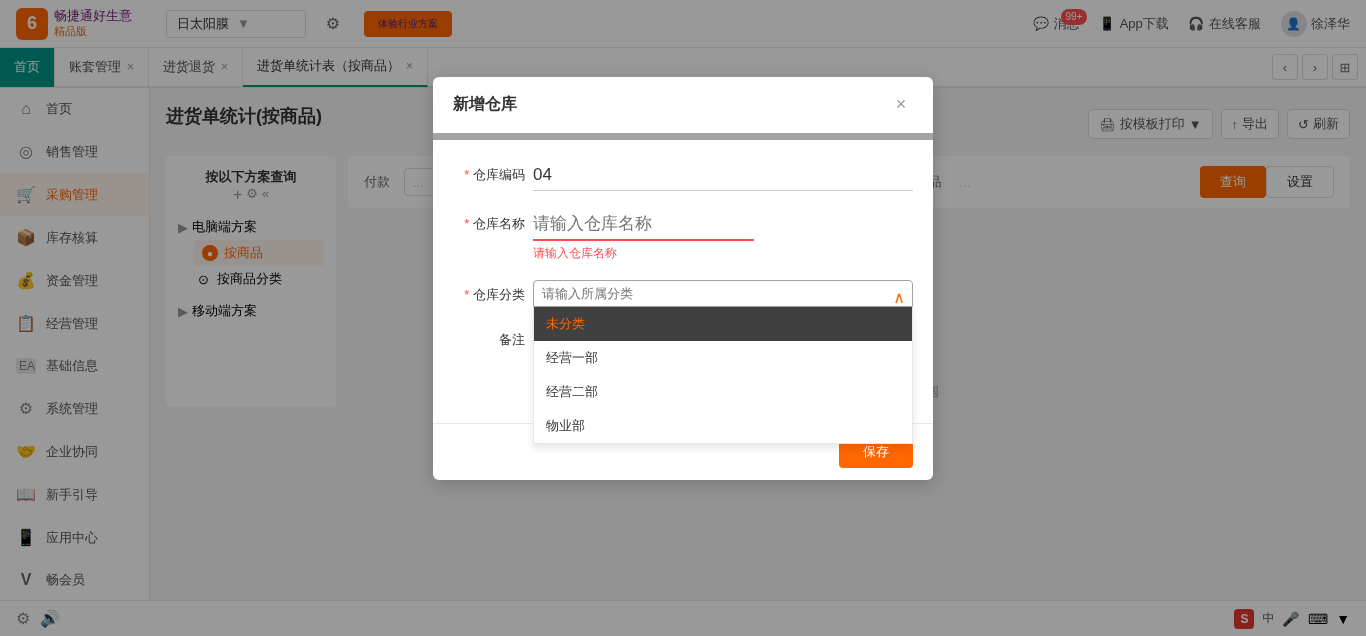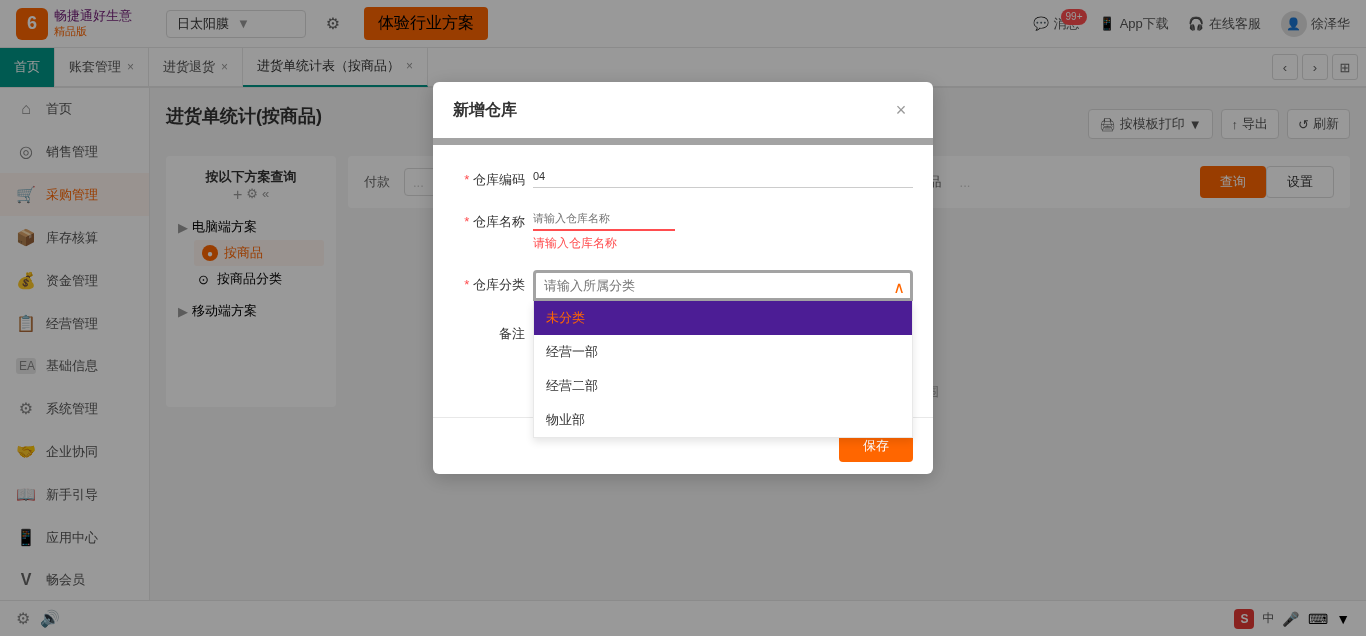--- a/index.html
+++ b/index.html
@@ -44,23 +44,23 @@
     .header-actions {
       display: flex; align-items: center; gap: 16px;
       margin-left: 12px;
     }
     .gear-btn {
       width: 30px; height: 30px;
       display: flex; align-items: center; justify-content: center;
       cursor: pointer; color: #666; font-size: 16px;
     }
     .experience-btn {
-      background: #ff6600; color: #000000;
+      background: #ff6600; color: #4c1d95;
       border: none; border-radius: 4px;
-      padding: 6px 14px; font-size: 16px;
+      padding: 6px 14px; font-size: 10px;
       cursor: pointer;
     }
 
     .header-right {
       margin-left: auto;
       display: flex; align-items: center; gap: 20px;
     }
     .header-right-item {
       display: flex; align-items: center; gap: 4px;
       cursor: pointer; color: #555; font-size: 13px;
@@ -258,33 +258,33 @@
       font-size: 13px; color: #333;
       padding-top: 6px;
       padding-right: 8px;
       flex-shrink: 0;
     }
     .required-star { color: #ff4d4f; }
     .form-input {
       flex: 1;
       border: none; border-bottom: 1px solid #ccc;
       padding: 5px 0;
-      font-size: 11px; color: #333;
+      font-size: 17px; color: #333;
       outline: none;
     }
     .form-input.error-border { border-bottom: 2px solid #ff4d4f; }
     .error-msg { color: #ff4d4f; font-size: 12px; margin-top: 4px; }
 
     .form-select-container {
       flex: 1;
       position: relative;
     }
     .form-select-input {
       width: 100%;
-      border: 3px solid #a3a3a3;
+      border: 1px solid #a3a3a3;
       border-radius: 4px 4px 0 0;
       padding: 5px 30px 5px 8px;
       font-size: 13px; color: #999;
       outline: none;
       cursor: pointer;
     }
     .select-arrow-up {
       position: absolute; right: 8px; top: 8px;
       color: #ff6600; font-size: 16px;
     }
@@ -295,21 +295,21 @@
       border: 1px solid #e8e8e8;
       border-top: none;
       z-index: 200;
       box-shadow: 0 4px 8px rgba(0,0,0,0.1);
     }
     .dropdown-item {
       padding: 8px 12px;
       font-size: 13px; color: #333;
       cursor: pointer;
     }
-    .dropdown-item.selected { background: #4c1d95; color: #ff6600; }
+    .dropdown-item.selected { background: #404040; color: #ff6600; }
 
     .form-textarea {
       flex: 1;
       border: 1px solid #e8e8e8;
       border-radius: 4px;
       padding: 6px 8px;
       font-size: 13px;
       resize: none; height: 60px;
       outline: none;
     }

